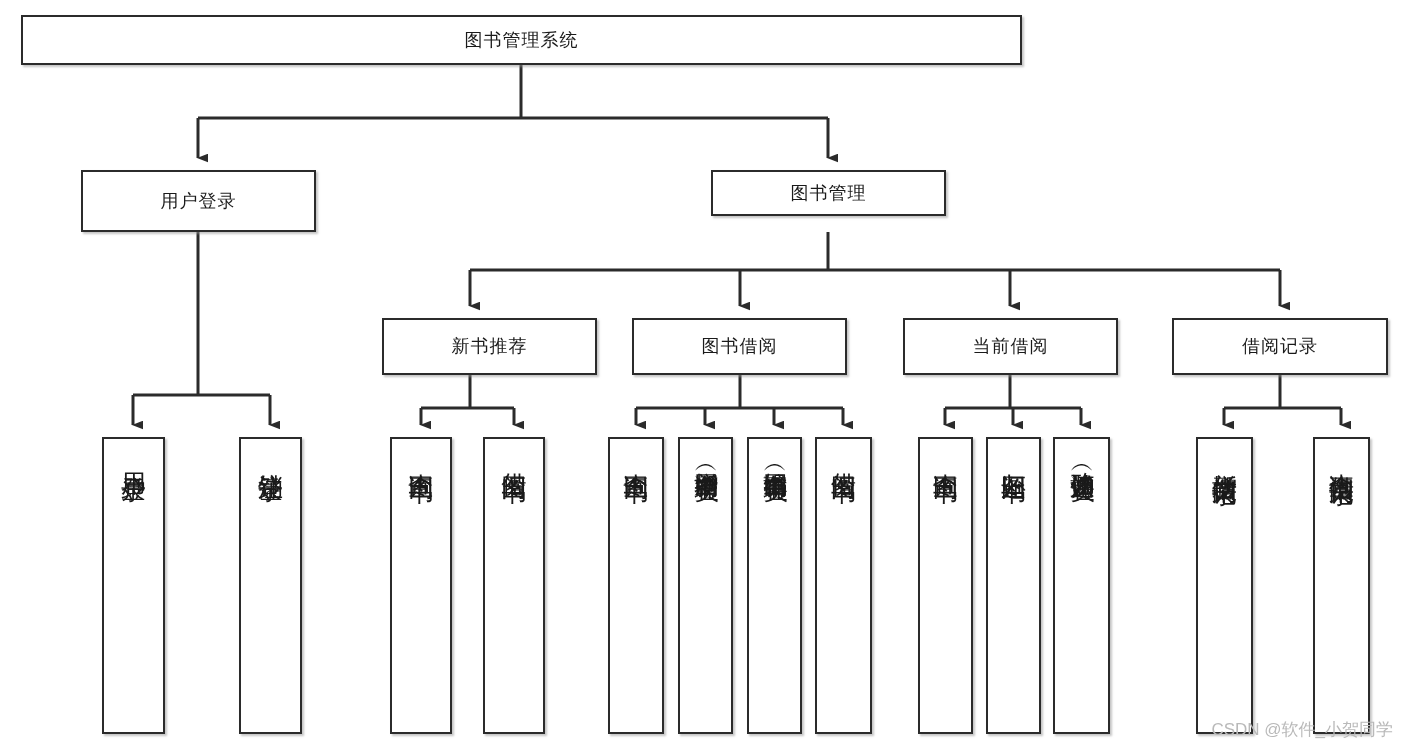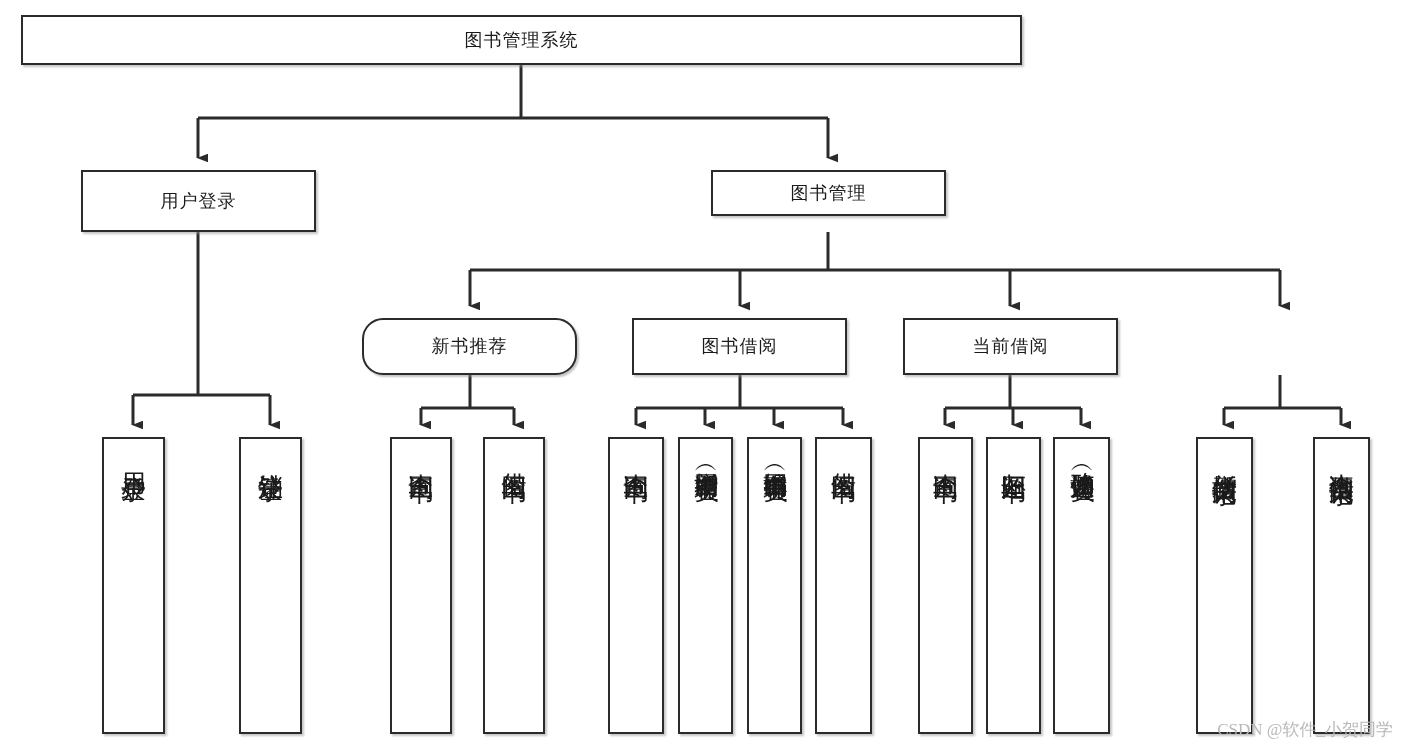--- a/index.html
+++ b/index.html
@@ -61,21 +61,21 @@
   .node.vert.tall .node-label {
     font-size: 24px;
     letter-spacing: 1px;
   }
   #watermark {
     position: absolute;
     right: 12px;
     bottom: 6px;
     font-size: 17px;
     color: #b9b9b9;
-    font-family: Liberation Serif, serif;
+    font-family: Liberation Sans, sans-serif;
     white-space: nowrap;
     pointer-events: none;
   }
 </style>
 </head>
 <body>
 
 <div id="diagram-root">
 
   <svg id="wires" viewBox="0 0 1405 747" xmlns="http://www.w3.org/2000/svg">
@@ -132,28 +132,31 @@
     <span class="node-label">图书管理系统</span>
   </div>
 
   <div class="node horiz" style="left:81px; top:170px; width:235px; height:62px;">
     <span class="node-label">用户登录</span>
   </div>
   <div class="node horiz" style="left:711px; top:170px; width:235px; height:46px;">
     <span class="node-label">图书管理</span>
   </div>
 
-  <div class="node horiz" style="left:362px; top:318px; width:215px; height:57px;border-radius:21px;">
+  <div class="node horiz" style="left:382px; top:318px; width:215px; height:57px;">
     <span class="node-label">新书推荐</span>
   </div>
   <div class="node horiz" style="left:632px; top:318px; width:215px; height:57px;">
     <span class="node-label">图书借阅</span>
   </div>
   <div class="node horiz" style="left:903px; top:318px; width:215px; height:57px;">
     <span class="node-label">当前借阅</span>
+  </div>
+  <div class="node horiz" style="left:1172px; top:318px; width:216px; height:57px;">
+    <span class="node-label">借阅记录</span>
   </div>
 
   <div class="node vert" style="left:102px; top:437px; width:63px; height:297px;">
     <span class="node-label">用户登录</span>
   </div>
   <div class="node vert" style="left:239px; top:437px; width:63px; height:297px;">
     <span class="node-label">注销登录</span>
   </div>
   <div class="node vert" style="left:390px; top:437px; width:62px; height:297px;">
     <span class="node-label">查询图书</span>

